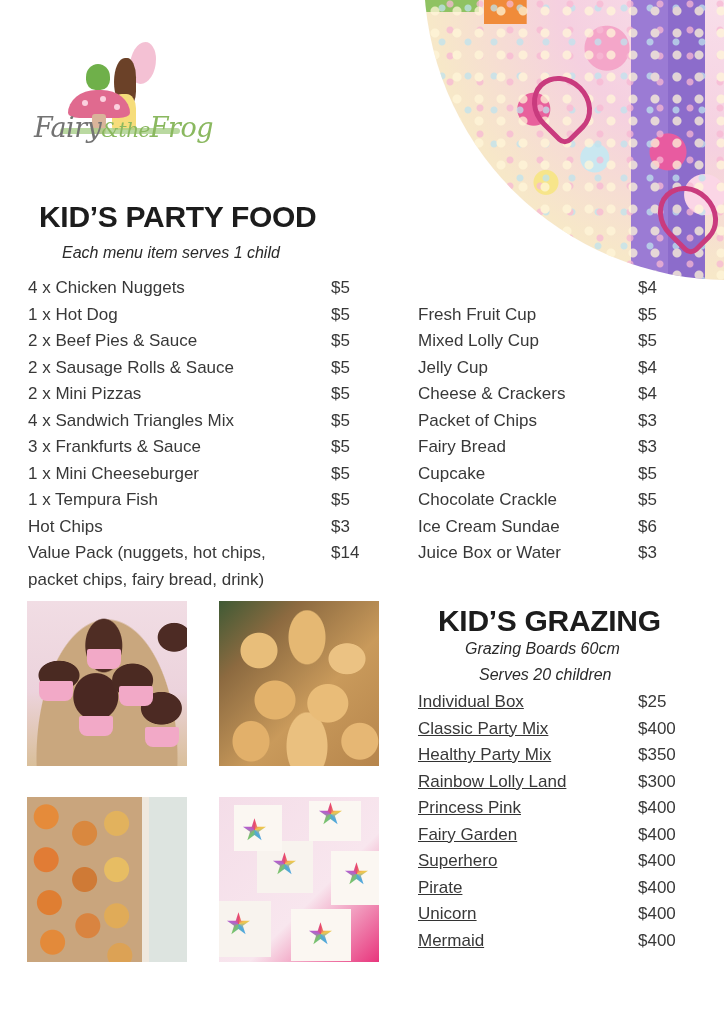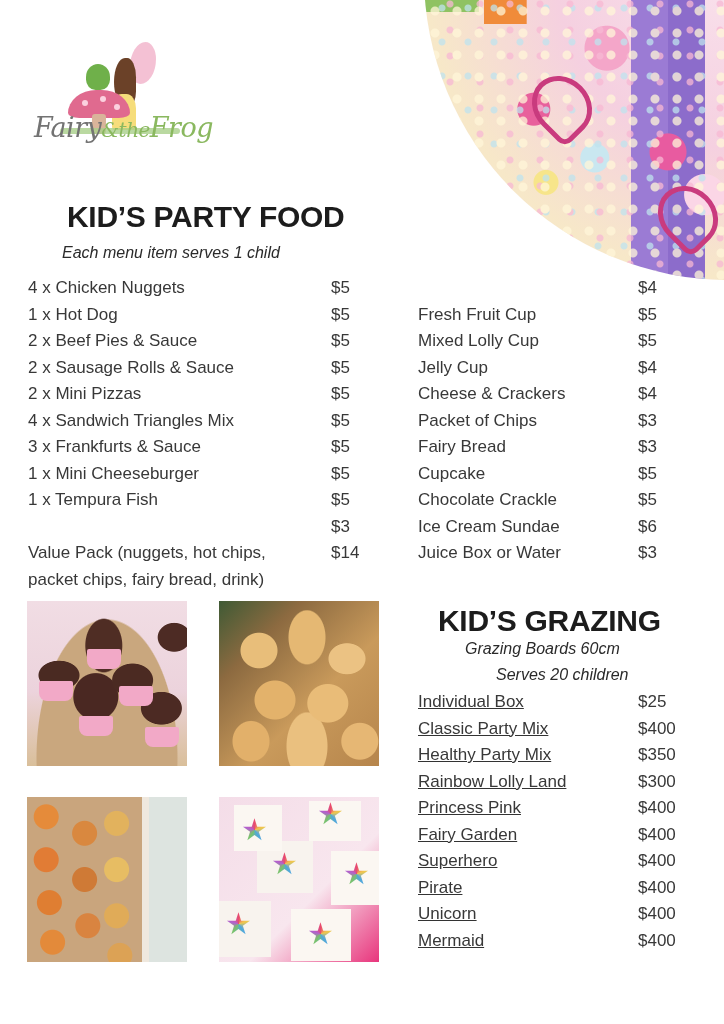--- a/index.html
+++ b/index.html
@@ -162,21 +162,21 @@
   <div class="fairy-dress"></div>
   <div class="mushroom-cap"></div>
   <div class="mushroom-stem"></div>
   <div class="frog"></div>
   <div class="grass"></div>
   <div class="wordmark">
     <span class="w1">Fairy</span><span class="w2">&amp;the</span><span class="w3">Frog</span>
   </div>
 </div>
 
-<div class="title" style="left:39px;top:200px;margin-left:28px;">KID’S PARTY FOOD</div>
+<div class="title" style="left:39px;top:200px;">KID’S PARTY FOOD</div>
 <div class="subtitle" style="left:62px;top:244px;">Each menu item serves 1 child</div>
 
 <div class="menu" id="left-menu">
   <div class="row">
       <span class="name">4 x Chicken Nuggets</span>
       <span class="price">$5</span>
     </div>
   <div class="row">
       <span class="name">1 x Hot Dog</span>
       <span class="price">$5</span>
@@ -203,20 +203,21 @@
     </div>
   <div class="row">
       <span class="name">1 x Mini Cheeseburger</span>
       <span class="price">$5</span>
     </div>
   <div class="row">
       <span class="name">1 x Tempura Fish</span>
       <span class="price">$5</span>
     </div>
   <div class="row">
+      <span class="name">Hot Chips</span>
       <span class="price">$3</span>
     </div>
   <div class="row wrap">
       <span class="name">Value Pack (nuggets, hot chips, packet chips, fairy bread, drink)</span>
       <span class="price">$14</span>
     </div>
 </div>
 
 <div class="menu" id="right-menu">
   <div class="row"><span class="price">$4</span></div>
@@ -245,21 +246,21 @@
   <span class="star" style="left:22px;top:18px;">★</span>
   <span class="star" style="left:98px;top:2px;">★</span>
   <span class="star" style="left:52px;top:52px;">★</span>
   <span class="star" style="left:124px;top:62px;">★</span>
   <span class="star" style="left:6px;top:112px;">★</span>
   <span class="star" style="left:88px;top:122px;">★</span>
 </div>
 
 <div class="title" style="left:438px;top:604px;">KID’S GRAZING</div>
 <div class="subtitle" style="left:465px;top:640px;">Grazing Boards 60cm</div>
-<div class="subtitle" style="left:479px;top:666px;margin-left:17px;">Serves 20 children</div>
+<div class="subtitle" style="left:479px;top:666px;">Serves 20 children</div>
 
 <div class="menu" id="grazing-menu">
   <div class="row"><span class="name">Individual Box</span><span class="price">$25</span></div>
   <div class="row"><span class="name">Classic Party Mix</span><span class="price">$400</span></div>
   <div class="row"><span class="name">Healthy Party Mix</span><span class="price">$350</span></div>
   <div class="row"><span class="name">Rainbow Lolly Land</span><span class="price">$300</span></div>
   <div class="row"><span class="name">Princess Pink</span><span class="price">$400</span></div>
   <div class="row"><span class="name">Fairy Garden</span><span class="price">$400</span></div>
   <div class="row"><span class="name">Superhero</span><span class="price">$400</span></div>
   <div class="row"><span class="name">Pirate</span><span class="price">$400</span></div>

